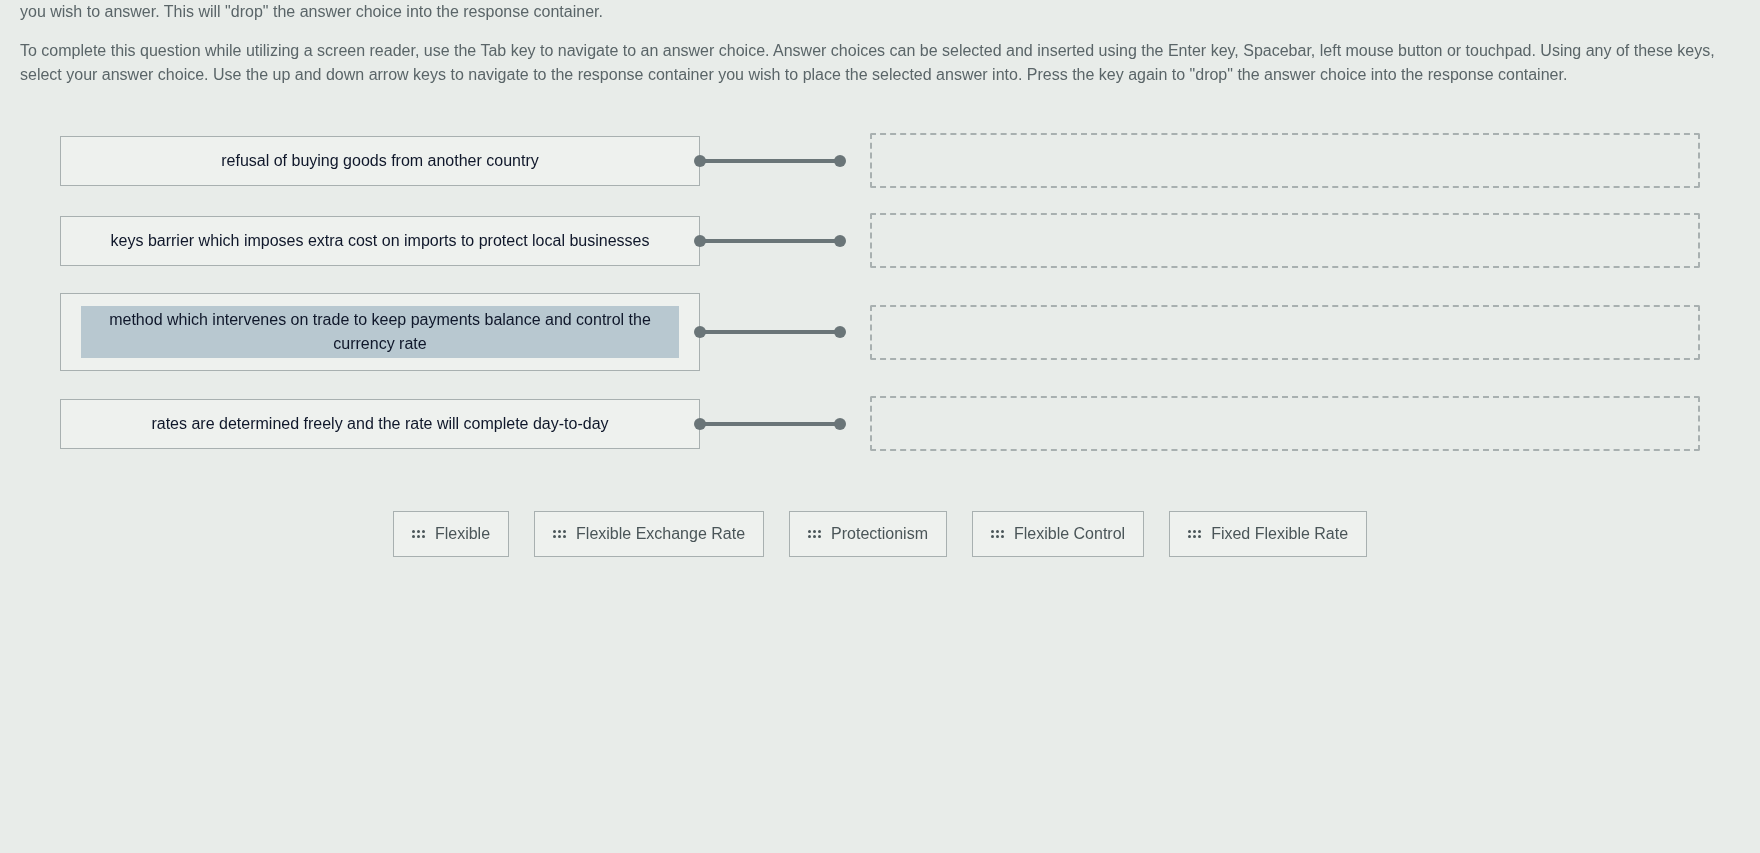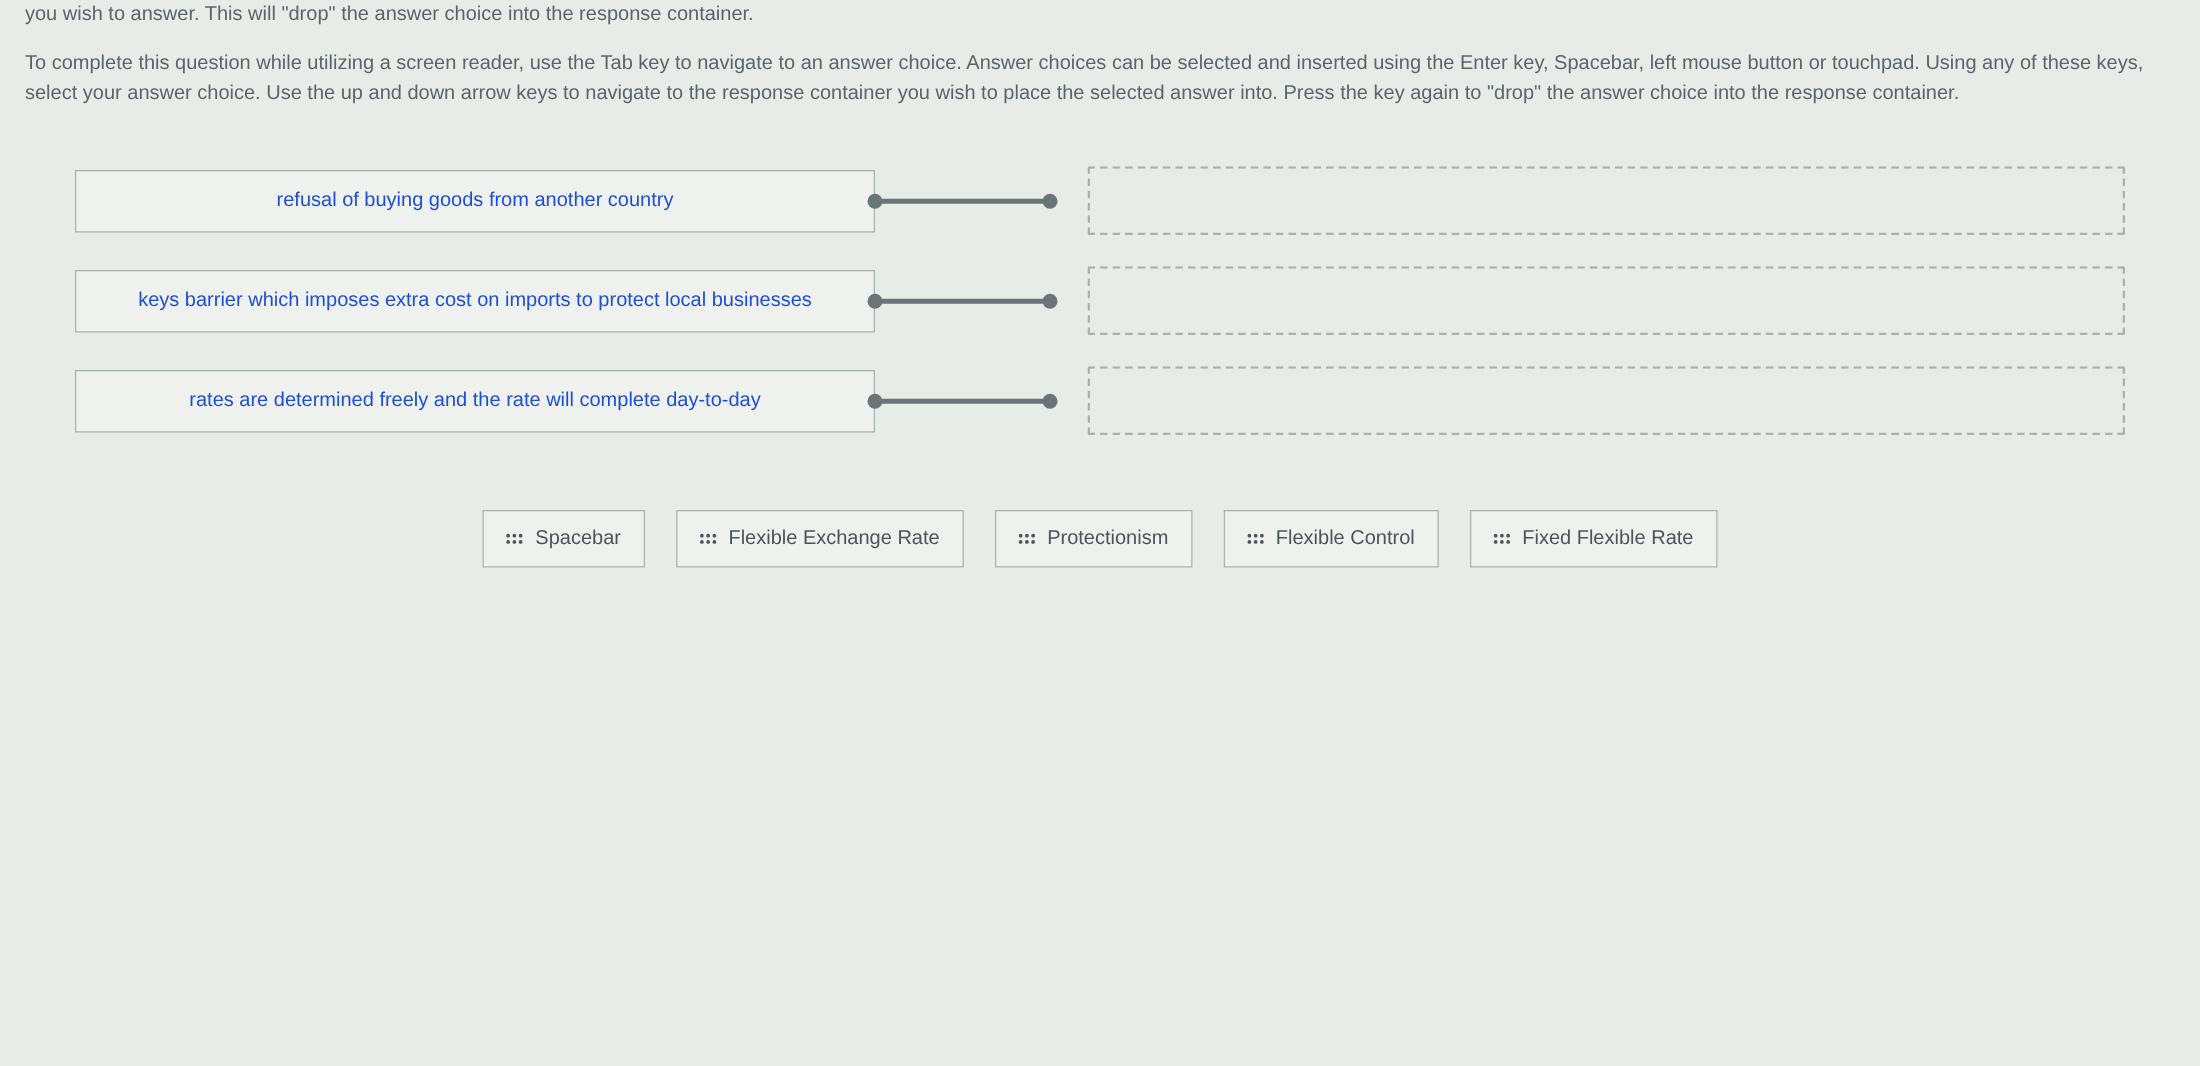--- a/index.html
+++ b/index.html
@@ -32,21 +32,21 @@
       display: flex;
       align-items: center;
       gap: 0;
     }
     .definition-box {
       flex: 0 0 640px;
       border: 1px solid #a8b0b0;
       background: #eef1ee;
       padding: 12px 20px;
       text-align: center;
-      color: #1d4ed8;
+      color: #0f172a;
       min-height: 45px;
       display: flex;
       align-items: center;
       justify-content: center;
     }
     .definition-box.highlighted .inner-text {
       background: #b8c8d0;
       padding: 2px 3px;
     }
     .connector {
@@ -137,20 +137,28 @@
 
   <div class="match-row">
     <div class="definition-box">
       <span class="inner-text">keys barrier which imposes extra cost on imports to protect local businesses</span>
     </div>
     <div class="connector"></div>
     <div class="spacer"></div>
     <div class="drop-zone"></div>
   </div>
 
+  <div class="match-row">
+    <div class="definition-box highlighted">
+      <span class="inner-text">method which intervenes on trade to keep payments balance and control the currency rate</span>
+    </div>
+    <div class="connector"></div>
+    <div class="spacer"></div>
+    <div class="drop-zone"></div>
+  </div>
 
 
   <div class="match-row">
     <div class="definition-box">
       <span class="inner-text">rates are determined freely and the rate will complete day-to-day</span>
     </div>
     <div class="connector"></div>
     <div class="spacer"></div>
     <div class="drop-zone"></div>
   </div>
@@ -164,21 +172,21 @@
           <span class="drag-dot"></span>
           <span class="drag-dot"></span>
           <span class="drag-dot"></span>
         </span>
       <span class="drag-icon-row">
           <span class="drag-dot"></span>
           <span class="drag-dot"></span>
           <span class="drag-dot"></span>
         </span>
     </span>
-    <span>Spacebar</span>
+    <span>Flexible</span>
   </div>
   <div class="answer-choice">
     <span class="drag-icon">
       <span class="drag-icon-row">
           <span class="drag-dot"></span>
           <span class="drag-dot"></span>
           <span class="drag-dot"></span>
         </span>
       <span class="drag-icon-row">
           <span class="drag-dot"></span>

